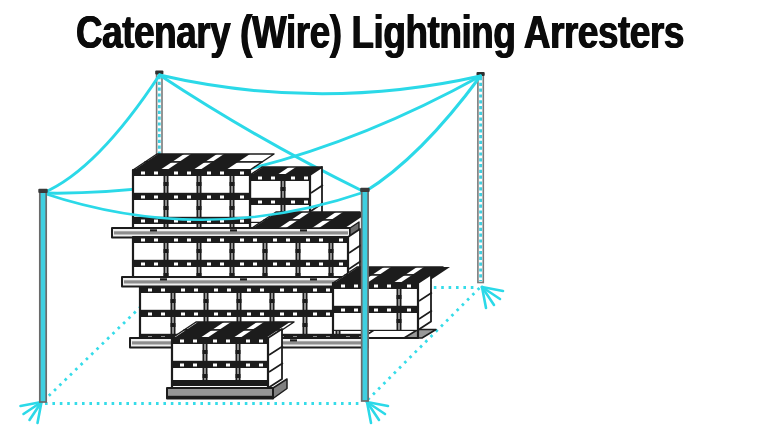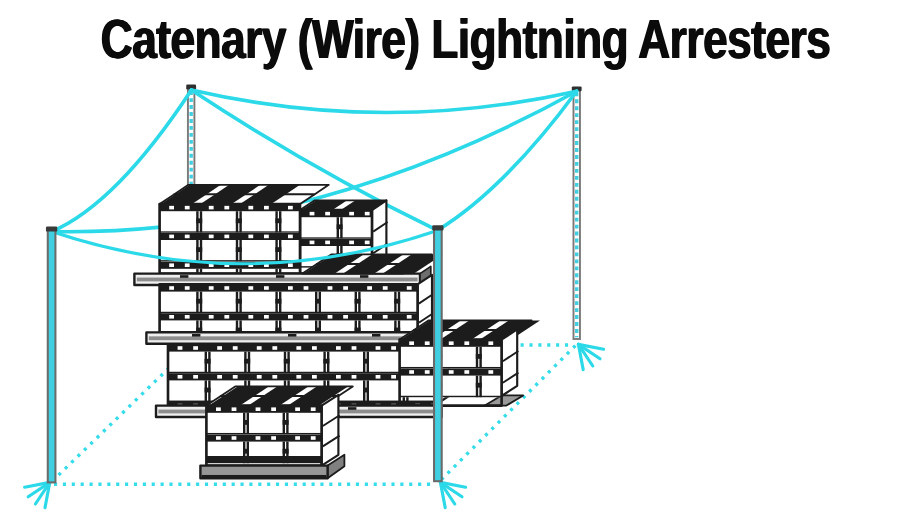--- a/index.html
+++ b/index.html
@@ -1,18 +1,18 @@
 <!DOCTYPE html>
 <html><head>
 <meta charset="utf-8">
 <style>
   html,body{margin:0;padding:0;background:#fff;}
   .page{position:relative;width:768px;height:432px;background:#fff;overflow:hidden;
         font-family:"Liberation Sans", sans-serif;}
-  .title-wrap{position:absolute;top:6px;left:0;width:768px;text-align:right;white-space:nowrap;}
+  .title-wrap{position:absolute;top:6px;left:0;width:768px;text-align:left;white-space:nowrap;}
   .title{display:inline-block;font-size:46px;line-height:52px;font-weight:700;color:#0b0b0b;
          letter-spacing:-0.5px;transform:scaleX(0.8);transform-origin:center;
          text-shadow:0.7px 0 0 #0b0b0b,-0.7px 0 0 #0b0b0b;}
   svg{position:absolute;left:0;top:0;}
 </style>
 </head>
 <body>
 
 <div class="page">
 

